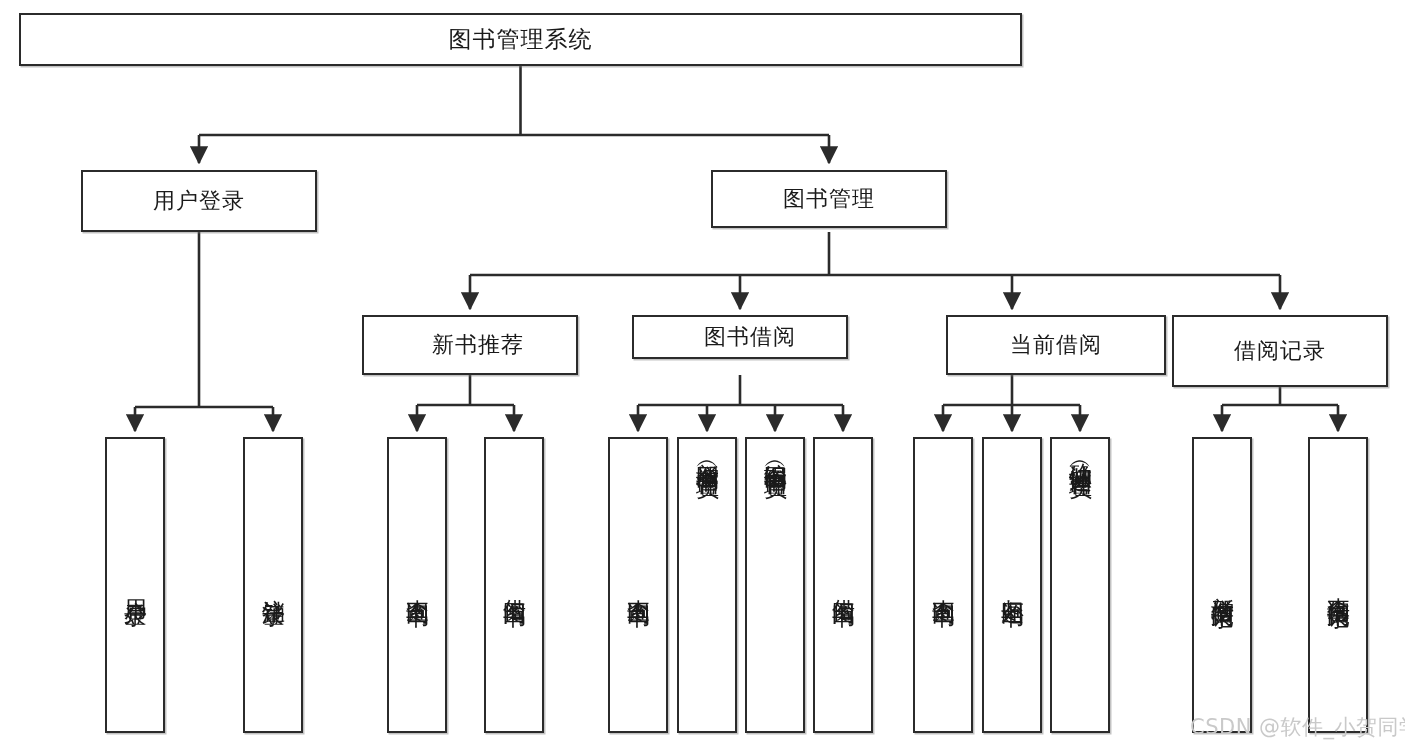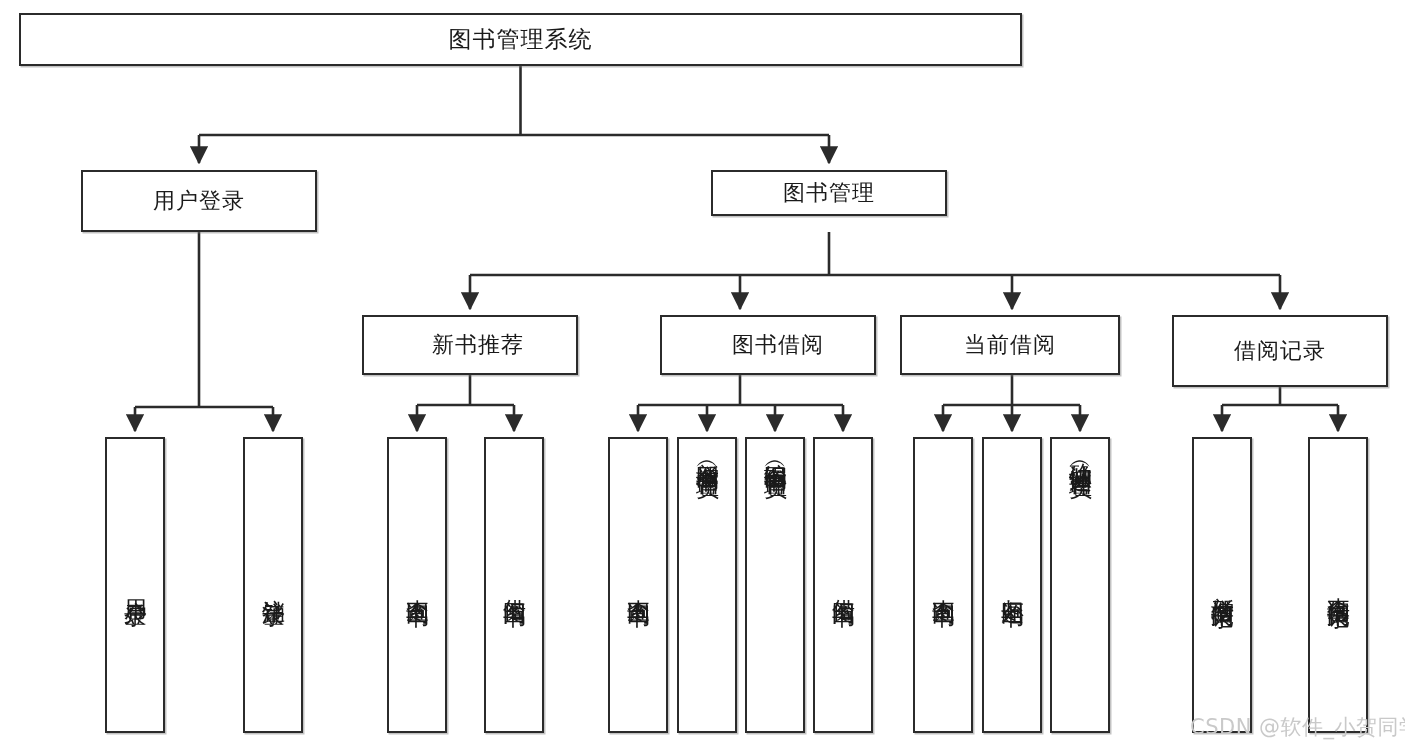--- a/index.html
+++ b/index.html
@@ -131,33 +131,33 @@
   </svg>
 
   <div class="node root" style="left:19px; top:13px; width:1003px; height:53px;">
     <span class="label">图书管理系统</span>
   </div>
 
   <div class="node" style="left:81px; top:170px; width:236px; height:62px;">
     <span class="label">用户登录</span>
   </div>
 
-  <div class="node" style="left:711px; top:170px; width:236px; height:46px;">
+  <div class="node" style="left:711px; top:170px; width:236px; height:58px;">
     <span class="label">图书管理</span>
   </div>
 
   <div class="node" style="left:362px; top:315px; width:216px; height:60px;padding-left:16px;">
     <span class="label">新书推荐</span>
   </div>
 
-  <div class="node" style="left:660px; top:315px; width:216px; height:60px;padding-left:20px;">
+  <div class="node" style="left:632px; top:315px; width:216px; height:44px;padding-left:20px;">
     <span class="label">图书借阅</span>
   </div>
 
-  <div class="node" style="left:900px; top:315px; width:220px; height:60px;">
+  <div class="node" style="left:946px; top:315px; width:220px; height:60px;">
     <span class="label">当前借阅</span>
   </div>
 
   <div class="node" style="left:1172px; top:315px; width:216px; height:72px;">
     <span class="label">借阅记录</span>
   </div>
 
   <div class="node leaf center-text" style="left:105px; top:437px; width:60px; height:296px;">
     <span class="label">用户登录</span>
   </div>

